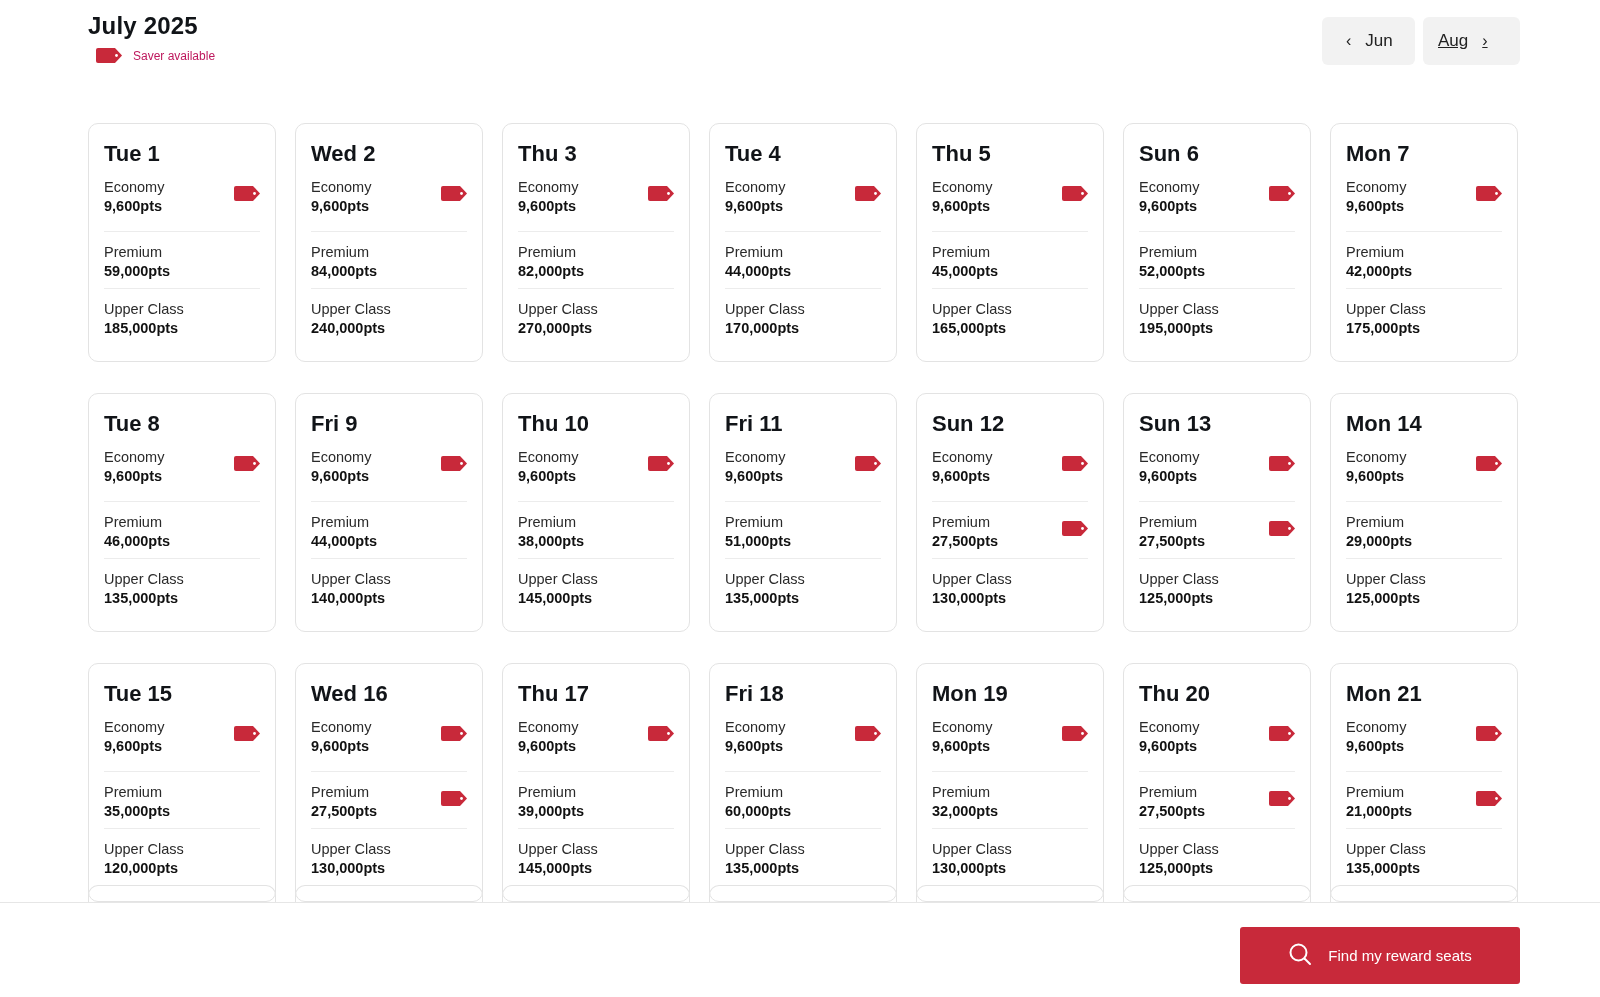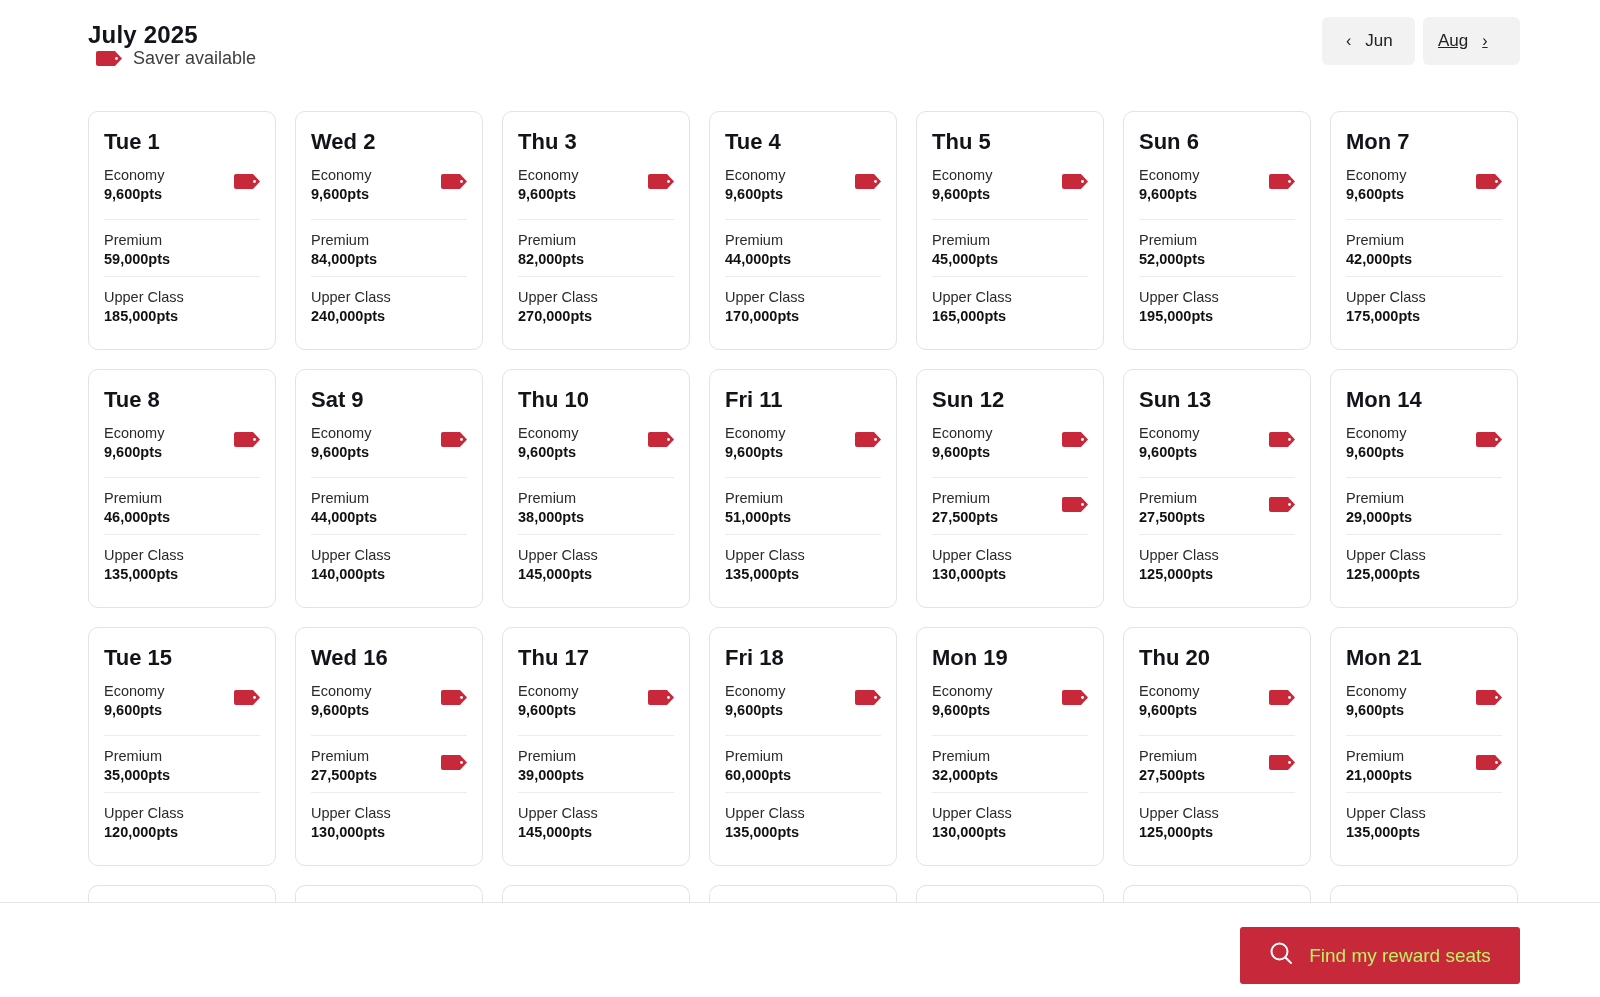--- a/index.html
+++ b/index.html
@@ -1,48 +1,48 @@
 <!DOCTYPE html>
 <html><head>
 <meta charset="utf-8">
 <style>
   * { box-sizing: border-box; margin: 0; padding: 0; }
   html, body { width: 1600px; height: 997px; overflow: hidden; background: #ffffff; }
   body { font-family: "Liberation Sans", "DejaVu Sans", sans-serif; color: #1a1a1a; position: relative; }
 
   .header { position: absolute; left: 88px; top: 10px; width: 1432px; height: 70px; }
-  .month-title { position: absolute; left: 0; top: 11px; font-size: 24px; font-weight: 700; color: #111418; letter-spacing: 0.2px; }
+  .month-title { position: absolute; left: 0; top: 2px; font-size: 24px; font-weight: 700; color: #111418; letter-spacing: 0.2px; }
   .legend { position: absolute; left: 8px; top: 38px; display: flex; align-items: center; gap: 11px; }
-  .legend-label { font-size: 18px; color: #404040; }
+  .legend-label { font-size: 12px; color: #be185d; }
 
   .tag { display: inline-block; width: 26px; height: 15px; position: relative; }
   .tag svg { display: block; }
 
   .nav { position: absolute; right: 0; top: 7px; display: flex; gap: 8px; }
   .nav-btn { height: 48px; background: #f2f2f2; border-radius: 6px; border: none; display: flex; align-items: center; gap: 14px; padding: 0 22px; font-size: 17px; color: #222; cursor: pointer; font-family: "Liberation Sans", sans-serif; }
   .nav-btn .chev { font-size: 16px; color: #222; }
   .nav-prev { width: 93px; padding: 0 0 0 24px; }
   .nav-next { width: 97px; padding: 0 0 0 15px; text-decoration: underline; }
 
   .grid { position: absolute; left: 88px; top: 111px; width: 1432px; display: grid; grid-template-columns: repeat(7, 188px); column-gap: 19px; row-gap: 19px; }
-  .card { height: 239px; border: 1.5px solid #e3e3e3; border-radius: 10px; background: #fff; padding: 16px 15px 0 15px; cursor: pointer; }
+  .card { height: 239px; border: 1.5px solid #e3e3e3; border-radius: 10px; background: #fff; padding: 16px 15px 0 15px; cursor: pointer; margin-top: 12px; }
   .card-date { font-size: 22px; font-weight: 700; color: #111418; height: 35px; line-height: 28px; }
   .fare { position: relative; height: 57px; padding-top: 3px; border-bottom: 1.5px solid #ececec; }
   .fare:last-child { border-bottom: none; }
   .fare + .fare { padding-top: 11px; height: 57px; }
   .fare-class { font-size: 14.5px; color: #2a2a2a; line-height: 18px; }
   .fare-pts { font-size: 14.5px; font-weight: 700; color: #111; line-height: 20px; }
   .fare .tag { position: absolute; right: 0; top: 11px; }
   .fare + .fare .tag { top: 19px; }
 
   .ghost-row { position: absolute; left: 88px; top: 885px; width: 1432px; display: grid; grid-template-columns: repeat(7, 188px); column-gap: 19px; }
   .ghost { height: 30px; border: 1.5px solid #e3e3e3; border-bottom: none; border-radius: 10px 10px 0 0; }
 
   .footer { position: absolute; left: 0; top: 902px; width: 1600px; height: 95px; background: #fff; border-top: 1.5px solid #e6e6e6; }
-  .cta { position: absolute; left: 1240px; top: 24px; width: 280px; height: 57px; background: #c8293a; border-radius: 3px; border: none; color: #bef264; font-size: 19px; display: flex; align-items: center; justify-content: center; gap: 16px; cursor: pointer; font-family: "Liberation Sans", sans-serif; }
+  .cta { position: absolute; left: 1240px; top: 24px; width: 280px; height: 57px; background: #c8293a; border-radius: 3px; border: none; color: #ffffff; font-size: 15px; display: flex; align-items: center; justify-content: center; gap: 16px; cursor: pointer; font-family: "Liberation Sans", sans-serif; }
 </style>
 </head>
 <body>
 
 <div class="header">
   <h1 class="month-title">July 2025</h1>
   <div class="legend">
     <span class="tag">
       <svg width="26" height="15" viewBox="0 0 26 15">
           <path d="M2 0 H19 L26 7.5 L19 15 H2 Q0 15 0 13 V2 Q0 0 2 0 Z" fill="#c8293a"></path>
@@ -226,21 +226,21 @@
     <div class="fare">
       <div class="fare-class">Premium</div>
       <div class="fare-pts">46,000pts</div>
     </div>
     <div class="fare">
       <div class="fare-class">Upper Class</div>
       <div class="fare-pts">135,000pts</div>
     </div>
   </div>
     <div class="card">
-    <div class="card-date">Sat 9</div>
+    <div class="card-date">Fri 9</div>
     <div class="fare">
       <div class="fare-class">Economy</div>
       <div class="fare-pts">9,600pts</div>
     <span class="tag">
           <svg width="26" height="15" viewBox="0 0 26 15">
             <path d="M2 0 H19 L26 7.5 L19 15 H2 Q0 15 0 13 V2 Q0 0 2 0 Z" fill="#c8293a"></path>
             <circle cx="20.5" cy="7.5" r="1.4" fill="#fff"></circle>
           </svg>
         </span>
       </div>

